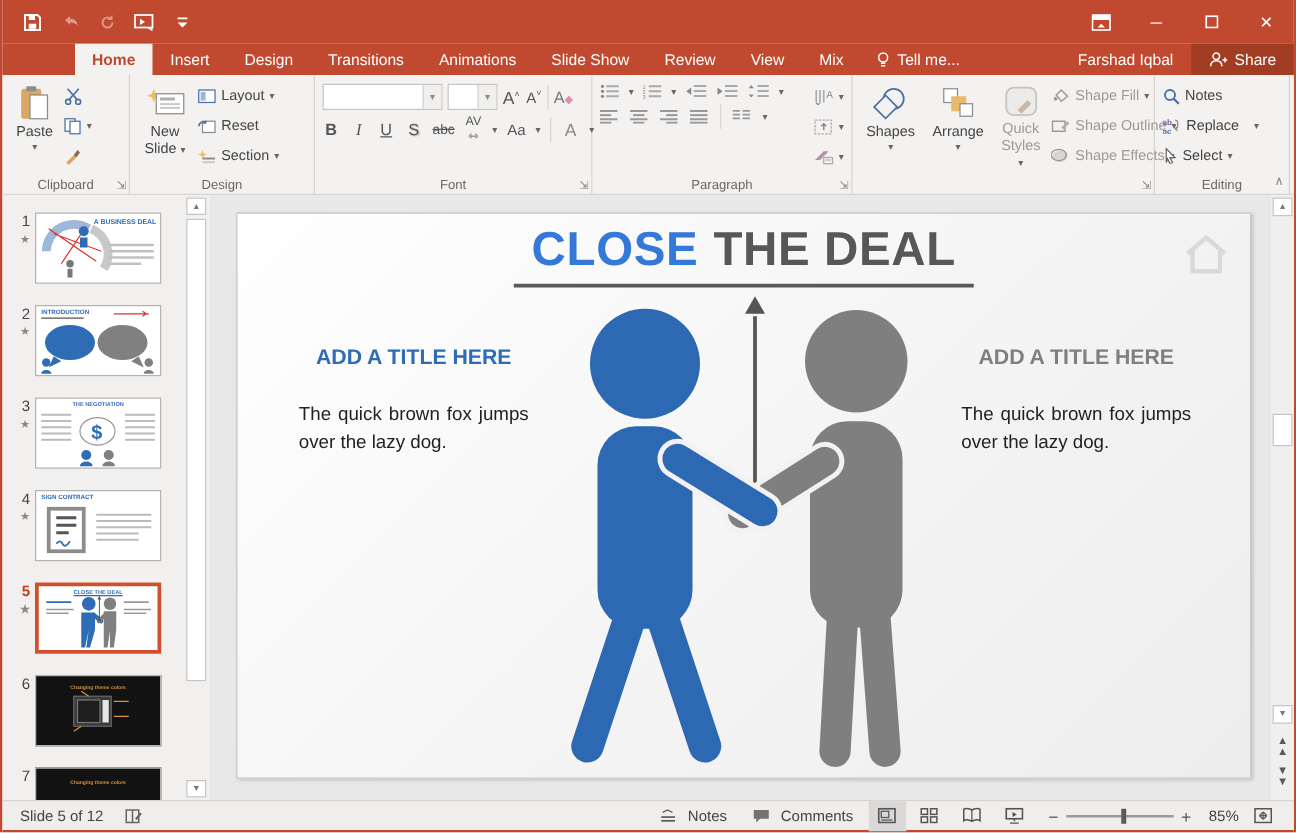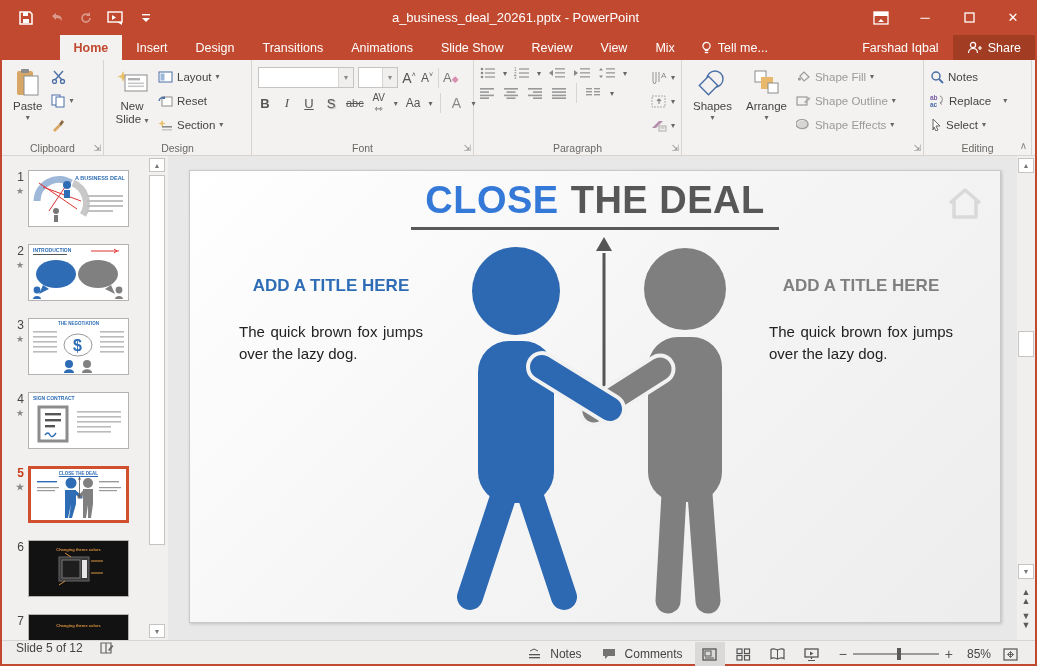--- a/index.html
+++ b/index.html
@@ -80,21 +80,21 @@
   .col-body.right { left:579px; }
   .figures { position:absolute; left:252px; top:58px; }
 
   .cscroll { position:absolute; right:0; top:0; bottom:0; width:18px; background:#f0efee; }
   .cscroll .arrowbox { position:absolute; left:1px; width:16px; height:15px; background:#fff; border:1px solid #c6c4c2; color:#777; font-size:7px; display:flex; align-items:center; justify-content:center; }
   .cscroll .cthumb { position:absolute; left:1px; top:175px; width:16px; height:26px; background:#fff; border:1px solid #c6c4c2; }
   .chev { position:absolute; left:2px; width:14px; text-align:center; color:#5c5a58; font-size:9px; line-height:1; }
 
   
   .statusbar { height:26px; background:#f0eeed; border-top:1px solid #d8d4d2; border-bottom:2px solid #c0492f;
-               display:flex; align-items:flex-start; font-size:12px; color:#444; flex:0 0 auto; }
+               display:flex; align-items:center; font-size:12px; color:#444; flex:0 0 auto; }
   .sb-left { display:flex; align-items:center; gap:16px; padding-left:14px; }
   .sb-right { margin-left:auto; display:flex; align-items:center; gap:4px; padding-right:10px; }
   .sb-item { display:flex; align-items:center; gap:9px; padding:0 8px; height:26px; }
   .viewbtn { width:30px; height:24px; display:flex; align-items:center; justify-content:center; }
   .viewbtn.sel { background:#dbd9d8; }
   .zoomwrap { display:flex; align-items:center; gap:6px; margin-left:8px; }
   .ztrack { width:86px; height:2px; background:#9c9a98; position:relative; }
   .zhandle { position:absolute; left:44px; top:-5px; width:4px; height:12px; background:#5c5a58; }
   .zpct { width:34px; text-align:right; }
 </style>
@@ -130,21 +130,20 @@
             <path d="M5 5 l4 2.5 -4 2.5z" fill="#fff"></path>
           </svg>
       </span>
       <span class="qbtn">
         <svg width="10" height="12" viewBox="0 0 10 12">
             <rect x="1" y="2" width="8" height="1.4" fill="#fff"></rect>
             <path d="M1 6 l4 4 4-4z" fill="#fff"></path>
           </svg>
       </span>
     </div>
-    <div class="title-text">a_business_deal_20261.pptx - PowerPoint</div>
     <div class="win-controls">
       <span class="win-btn">
         <svg width="16" height="14" viewBox="0 0 16 14">
             <rect x="1" y="1" width="14" height="12" fill="none" stroke="#fff" stroke-width="1.3"></rect>
             <rect x="1" y="1" width="14" height="4" fill="#fff"></rect>
             <path d="M8 11 l-3-3h6z" fill="#fff" transform="rotate(180 8 9.5)"></path>
           </svg>
       </span>
       <span class="win-btn">─</span>
       <span class="win-btn">
@@ -427,20 +426,30 @@
         <span class="bicon">
           <svg width="28" height="28" viewBox="0 0 28 28">
               <rect x="3" y="2" width="11" height="11" fill="#fff" stroke="#8c8c8c"></rect>
               <rect x="9" y="8" width="12" height="12" fill="#e8b96a"></rect>
               <rect x="16" y="14" width="10" height="10" fill="#fff" stroke="#8c8c8c"></rect>
             </svg>
         </span>
         <span>Arrange</span>
         <span class="caret">▾</span>
       </div>
+      <div class="bigbtn" style="color:#9c9a98;">
+        <span class="bicon">
+          <svg width="30" height="28" viewBox="0 0 30 28">
+              <rect x="3" y="2" width="24" height="22" rx="6" fill="#ecebea" stroke="#c6c4c2" stroke-width="1.4"></rect>
+              <path d="M12 20 l8-8 3 3 -8 8z" fill="#c9b8a8"></path>
+            </svg>
+        </span>
+        <span>Quick</span>
+        <span><span>Styles</span> <span class="caret">▾</span></span>
+      </div>
       <div class="smallcol">
         <span class="smallbtn dim">
           <svg width="15" height="13" viewBox="0 0 15 13">
               <path d="M4 6 L8 2 l5 5 -5 4z" fill="none" stroke="#9c9a98" stroke-width="1.2"></path>
               <path d="M2 9 c0 2 3 2 3 0 -1-2-3-2-3 0z" fill="#9c9a98"></path>
             </svg>
           <span>Shape Fill</span>
             <span class="caret">▾</span>
         </span>
         <span class="smallbtn dim">

